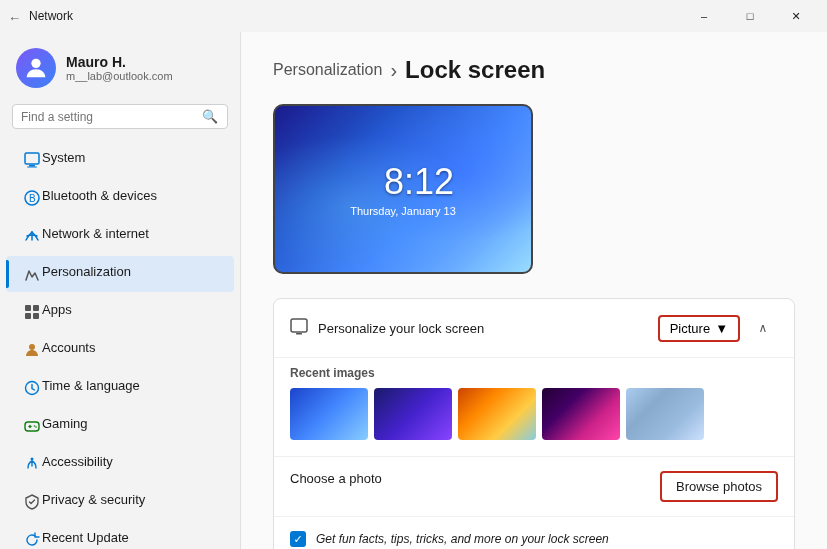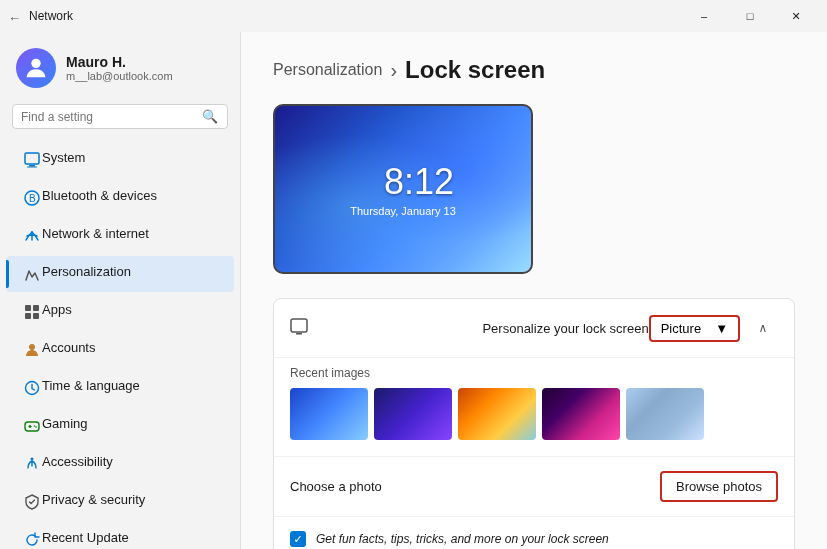--- a/index.html
+++ b/index.html
@@ -220,52 +220,52 @@
       border-bottom: 1px solid #f0f0f0;
     }
     .settings-row:last-child { border-bottom: none; }
     .settings-row-label {
       display: flex;
       align-items: center;
       gap: 10px;
       flex: 1;
       font-size: 13px;
       color: #1a1a1a;
-      justify-content: space-between;
     }
     .settings-row-control {
       display: flex;
       align-items: center;
       gap: 8px;
     }
     .picture-dropdown {
       border: 2px solid #c42b1c;
       border-radius: 4px;
       padding: 4px 10px;
       font-size: 13px;
       display: flex;
       align-items: center;
-      gap: 14px;
+      gap: 5px;
       cursor: pointer;
       background: white;
     }
     .expand-btn {
       width: 30px;
       height: 30px;
       display: flex;
       align-items: center;
       justify-content: center;
       cursor: pointer;
       font-size: 12px;
       color: #555;
     }
     
     .expanded-area {
       padding: 0 16px 16px 16px;
       border-bottom: 1px solid #f0f0f0;
+      font-weight: bold;
     }
     .recent-images-label {
       font-size: 12px;
       color: #555;
       margin-bottom: 8px;
       padding-top: 8px;
     }
     .thumbnails {
       display: flex;
       gap: 6px;
@@ -279,21 +279,20 @@
       flex-shrink: 0;
     }
     .thumb-1 { background: linear-gradient(135deg, #1a44cc, #4488ff, #88ccff); }
     .thumb-2 { background: linear-gradient(135deg, #1a1a6c, #4422cc, #8844ff); }
     .thumb-3 { background: linear-gradient(135deg, #cc4400, #ff8800, #ffcc44, #88ccdd); }
     .thumb-4 { background: linear-gradient(135deg, #220033, #440066, #cc2288, #ff44aa); }
     .thumb-5 { background: linear-gradient(135deg, #aaccee, #88aacc, #99bbdd, #cce0ff); }
     
     .choose-row {
       display: flex;
-      align-items: center;
       padding: 14px 16px;
       border-bottom: 1px solid #f0f0f0;
       gap: 18px;
     }
     .choose-label { flex: 1; font-size: 13px; color: #1a1a1a; }
     .browse-btn {
       border: 2px solid #c42b1c;
       border-radius: 4px;
       padding: 6px 14px;
       font-size: 13px;

